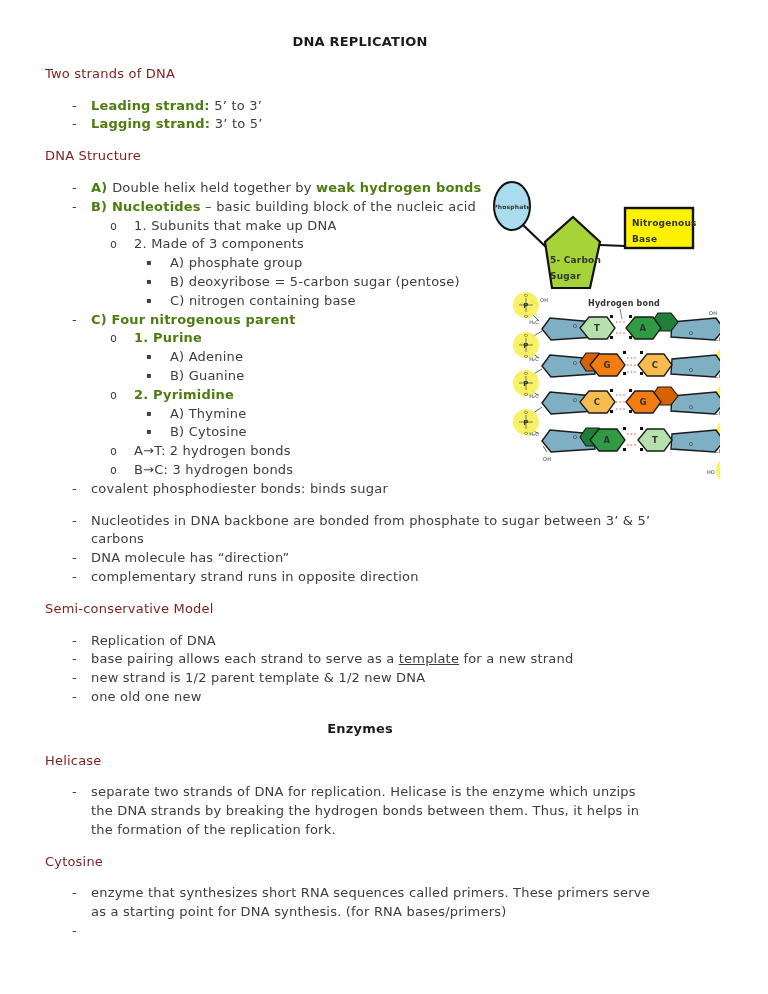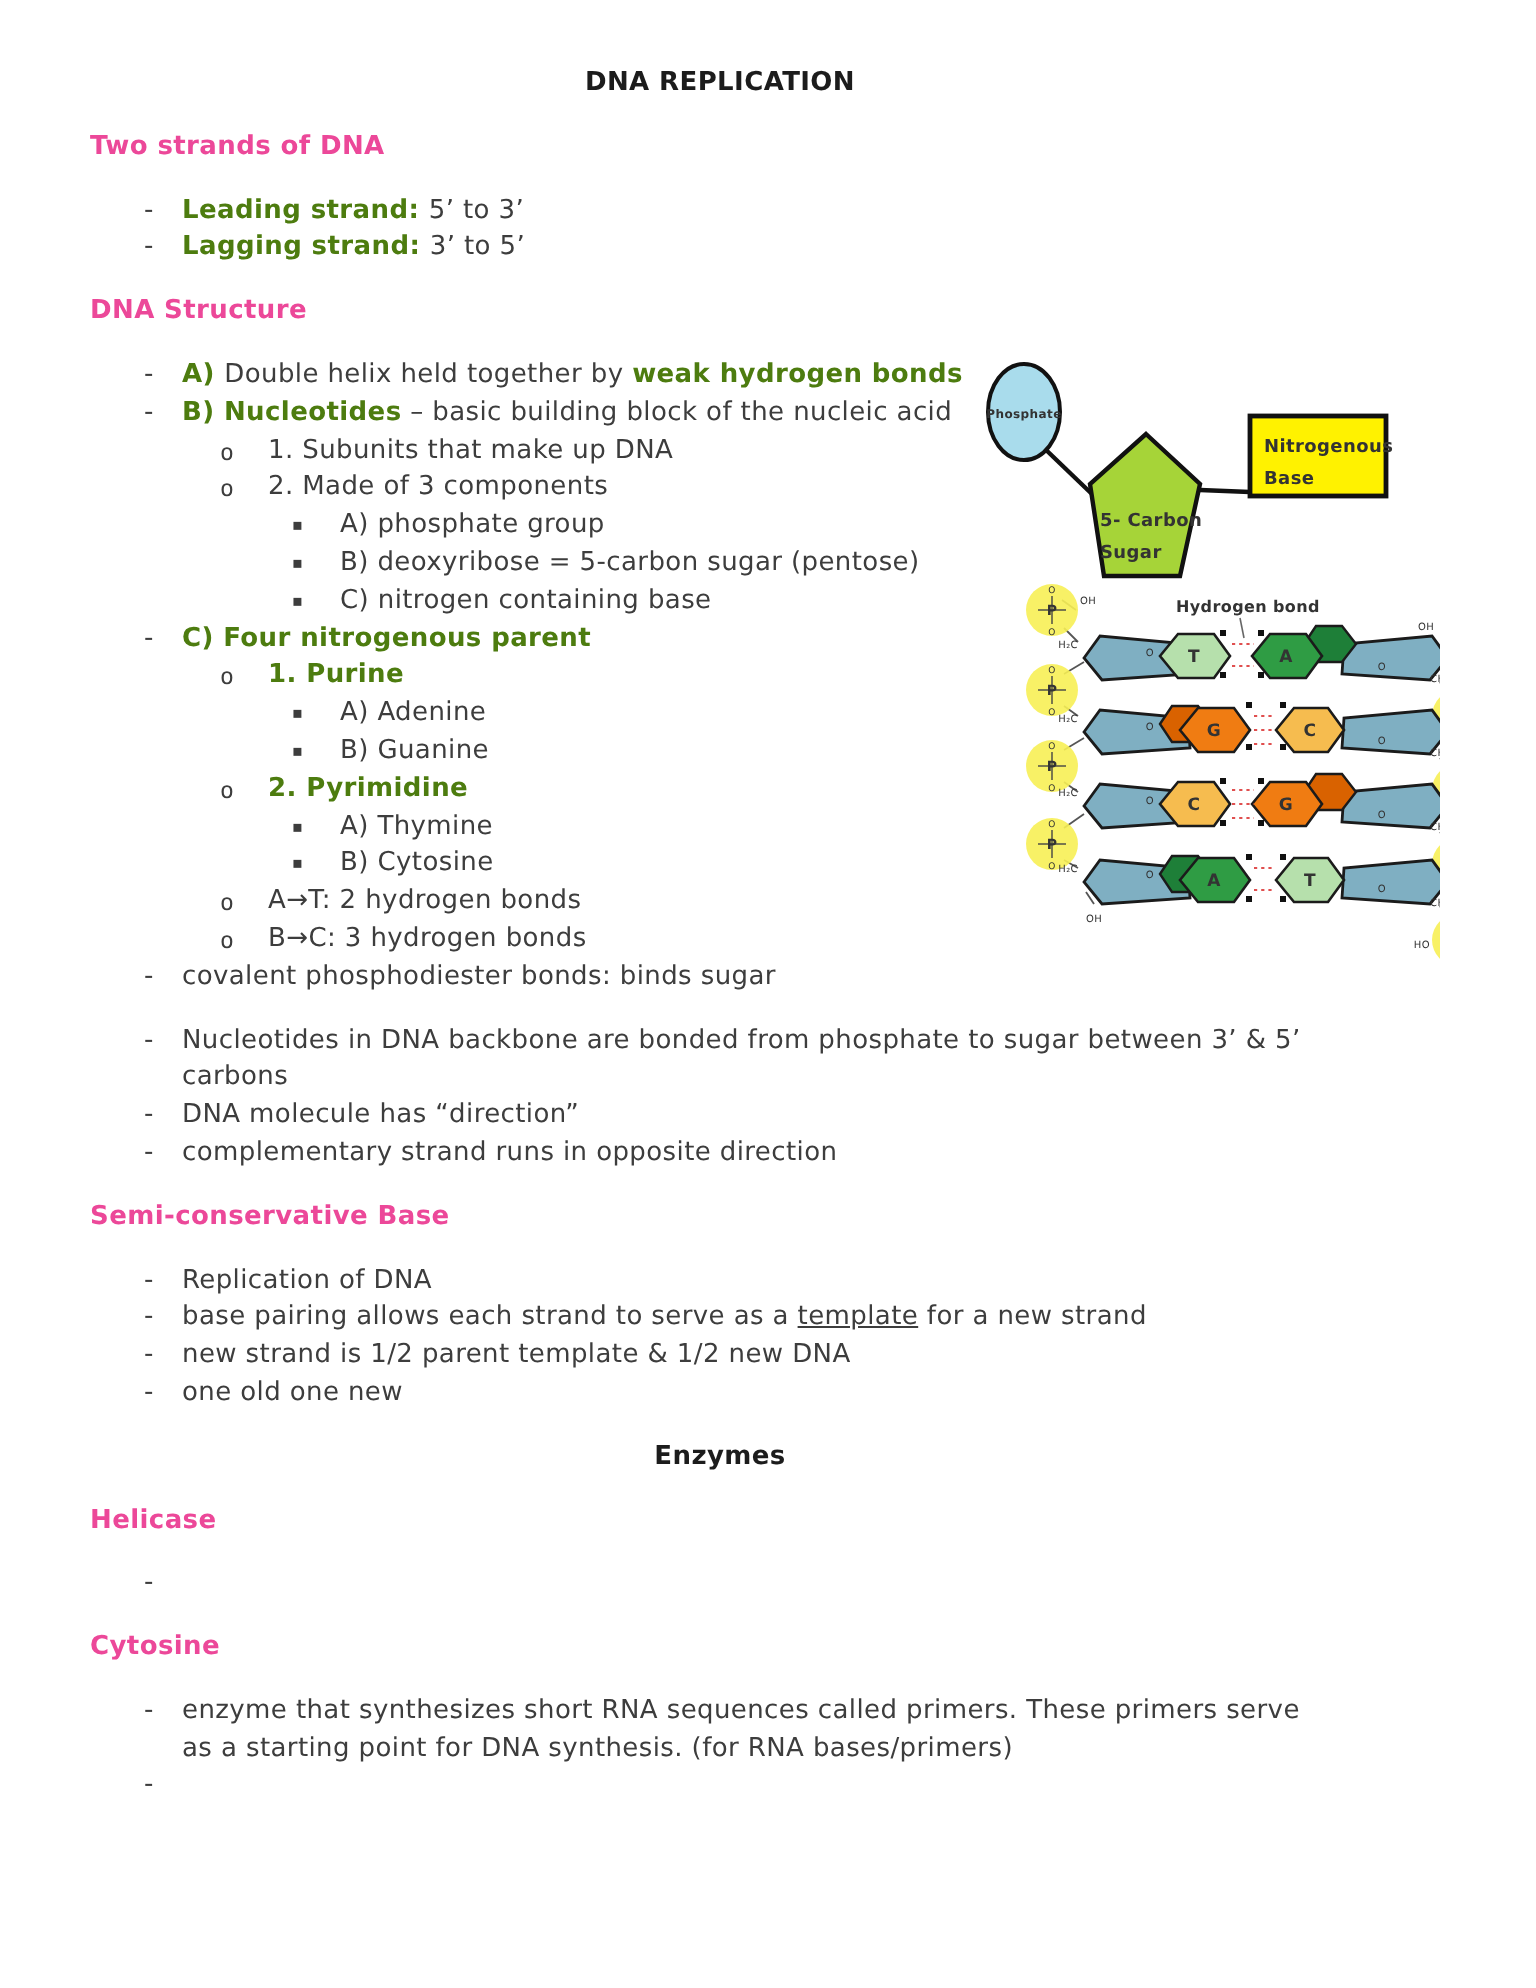--- a/index.html
+++ b/index.html
@@ -5,21 +5,21 @@
   html,body{margin:0;padding:0;background:#ffffff;}
   .page{
     position:relative; width:720px; height:994px; background:#fff;
     box-sizing:border-box; padding:33px 45px 0 45px; overflow:hidden;
     font-family:"DejaVu Sans",sans-serif; font-size:13px; color:#3d3d3d;
     letter-spacing:0.2px;
   }
   .blk{margin:13px 0;}
   .blk:first-child{margin-top:0;}
   .title{font-weight:bold; text-align:center; color:#1c1c1c; line-height:18.8px;}
-  .heading{font-weight:bold; color:#ec4899; line-height:18.8px;}
+  .heading{font-weight:normal; color:#7f1d1d; line-height:18.8px;}
   ul.list{list-style:none; margin:13px 0; padding:0;}
   li{display:flex; align-items:flex-start; line-height:18.8px;}
   .mk{flex:none; color:#3d3d3d;}
   .lv1{padding-left:27px;}  .lv1 > .mk{width:19px;}
   .lv2{padding-left:65px;}  .lv2 > .mk{width:24px; font-family:"DejaVu Sans Mono",monospace; font-size:11.5px;}
   .lv3{padding-left:101px;} .lv3 > .mk{width:24px; font-size:8px;}
   .txt{max-width:560px;}
   .txt b{color:#4d7c0f;}
   .u{text-decoration:underline;}
   #nt-svg{position:absolute; left:486px; top:166px;}
@@ -121,21 +121,21 @@
         </li>
         <li class="lv1">
           <span class="mk">-</span>
           <span class="txt"><span>DNA molecule has “direction”</span></span>
         </li>
         <li class="lv1">
           <span class="mk">-</span>
           <span class="txt"><span>complementary strand runs in opposite direction</span></span>
         </li>
       </ul>
-      <div class="blk heading">Semi-conservative Base</div>
+      <div class="blk heading">Semi-conservative Model</div>
       <ul class="blk list">
         <li class="lv1">
           <span class="mk">-</span>
           <span class="txt"><span>Replication of DNA</span></span>
         </li>
         <li class="lv1">
           <span class="mk">-</span>
           <span class="txt"><span>base pairing allows each strand to serve as a </span><span class="u">template</span><span> for a new strand</span></span>
         </li>
         <li class="lv1">
@@ -145,20 +145,21 @@
         <li class="lv1">
           <span class="mk">-</span>
           <span class="txt"><span>one old one new</span></span>
         </li>
       </ul>
       <div class="blk title">Enzymes</div>
       <div class="blk heading">Helicase</div>
       <ul class="blk list">
         <li class="lv1">
           <span class="mk">-</span>
+          <span class="txt"><span>separate two strands of DNA for replication. Helicase is the enzyme which unzips the DNA strands by breaking the hydrogen bonds between them. Thus, it helps in the formation of the replication fork.</span></span>
         </li>
       </ul>
       <div class="blk heading">Cytosine</div>
       <ul class="blk list">
         <li class="lv1">
           <span class="mk">-</span>
           <span class="txt"><span>enzyme that synthesizes short RNA sequences called primers. These primers serve as a starting point for DNA synthesis. (for RNA bases/primers)</span></span>
         </li>
         <li class="lv1">
           <span class="mk">-</span>

